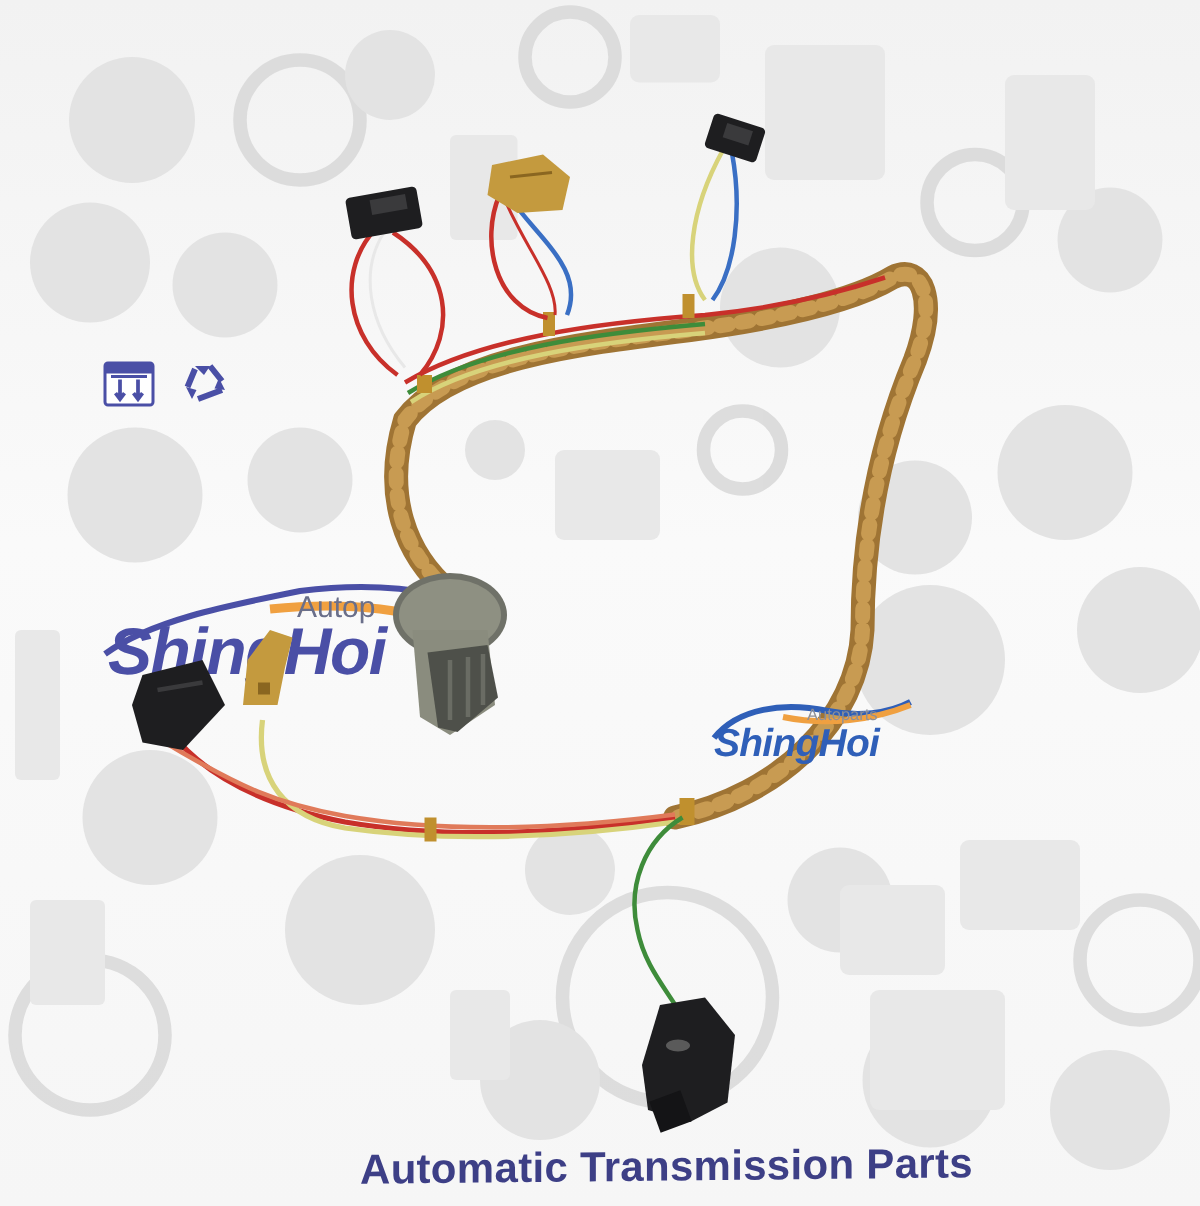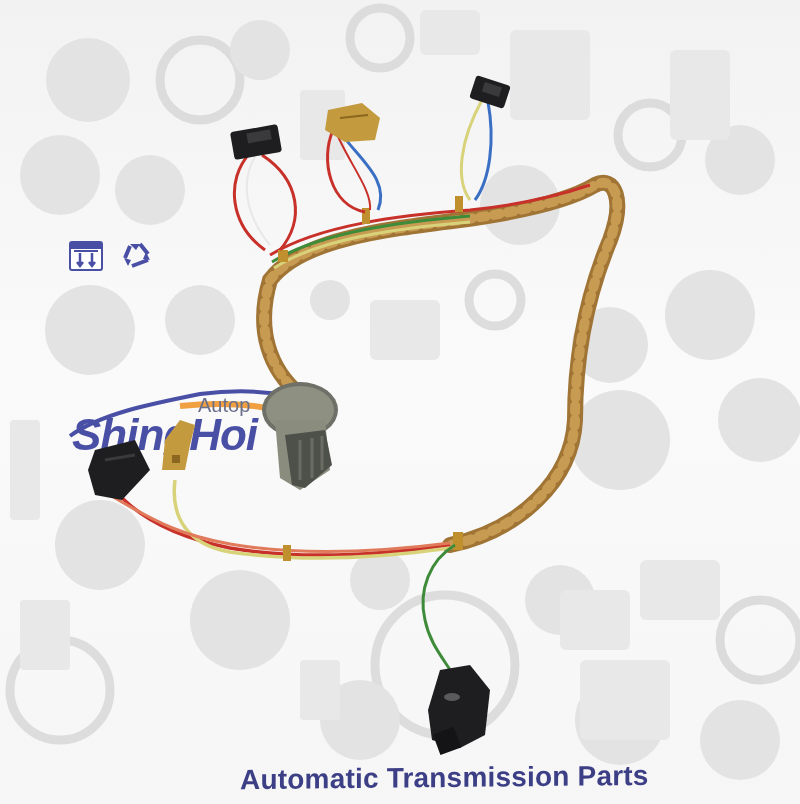--- a/index.html
+++ b/index.html
@@ -151,15 +151,23 @@
 
     <path d="M455 545 C430 560 418 590 425 620 C430 645 445 660 455 678" stroke="#3e8c3a" stroke-width="3" fill="none"></path>
 
     <g>
       <path d="M440 670 L470 665 L490 690 L485 735 L460 748 L432 740 L428 710 Z" fill="#1e1e20"></path>
       <rect x="436" y="730" width="22" height="22" fill="#141416" transform="rotate(-20 447 741)"></rect>
       <ellipse cx="452" cy="697" rx="8" ry="4" fill="#5a5a5a"></ellipse>
     </g>
   </svg>
 
+  <div class="logo-small">
+    <svg style="position:absolute;left:0;top:0" width="180" height="60" viewBox="0 0 180 60">
+      <path d="M14 30 C30 10 60 6 90 12 C110 16 130 14 145 6" stroke="#2f5fb8" stroke-width="4" fill="none"></path>
+      <path d="M60 16 C90 22 120 18 145 8" stroke="#f0a040" stroke-width="4" fill="none"></path>
+    </svg>
+    <span class="sub">Autoparts</span>
+    <span class="brand">ShingHoi</span>
+  </div>
 
   <div class="caption">Automatic Transmission Parts</div>
 </div>
 
 </body></html>

